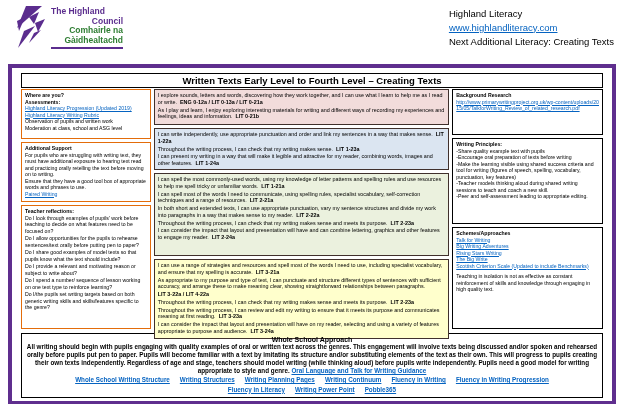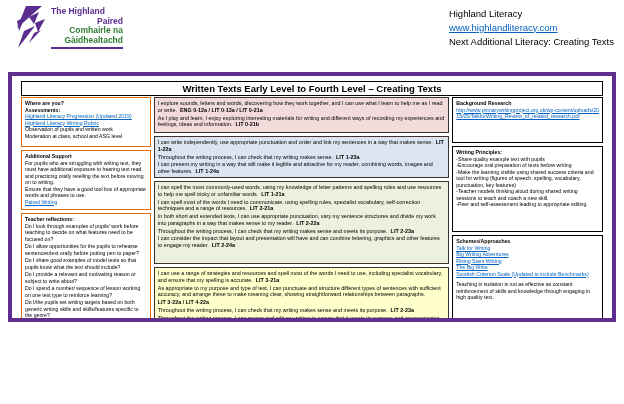--- a/index.html
+++ b/index.html
@@ -1,31 +1,31 @@
 <!DOCTYPE html>
 <html><head>
 <meta charset="utf-8">
 <style>
   * { margin:0; padding:0; box-sizing:border-box; }
   body { width:624px; height:404px; background:#fff; font-family:"Liberation Sans", sans-serif; color:#000; overflow:hidden; }
 
   
-  .header { height:72px; padding:5px 10px 0 12px; display:flex; justify-content:space-between;gap:24px; }
+  .header { height:64px; padding:5px 10px 0 12px; display:flex; justify-content:space-between;gap:24px; }
   .logo { display:flex; gap:5px; }
   .logo svg { width:34px; height:44px; }
   .logo-text { font-size:8.5px; font-weight:bold; line-height:1.12; padding-top:2px; }
   .logo-text .purple { color:#5B2D8E; }
   .logo-text .green { color:#2E7D32;text-align:right; }
   .logo-text .r { text-align:right; }
   .logo-rule { height:2px; background:#5B2D8E; margin-top:2px; width:72px; }
   .header-right { font-size:9.5px; font-weight:normal; line-height:1.45; padding-top:2px; }
   .header-right a { color:#0563C1; text-decoration:underline; }
 
   
-  .frame { margin:0 8px; border:4px solid #5F2E8E; height:250px; padding:5px 9px 3px 9px; overflow:hidden; }
+  .frame { margin:0 8px; border:4px solid #5F2E8E; height:341px; padding:5px 9px 3px 9px; overflow:hidden; }
 
   .table-title { border:1px solid #000; text-align:center; font-weight:bold; font-size:9.5px; padding:1px 0; margin-bottom:1px; }
 
   .columns { display:flex; gap:3px; align-items:stretch; height:240px; }
   .col { display:flex; flex-direction:column; gap:3px; }
   .col-left  { width:130px; }
   .col-mid   { width:296px; }
   .col-right { width:151px; }
 
   .cell { border:1px solid #000; padding:2px 3px; font-size:5.2px; line-height:1.25; background:#fff; }
@@ -66,21 +66,21 @@
         <polygon points="14,1 30,1 5,23"></polygon>
         <polygon points="17,12 27,7 22,19"></polygon>
         <polygon points="5,16 13,12 7,26"></polygon>
         <polygon points="23,18 33,14 26,27"></polygon>
         <polygon points="12,26 23,21 6,43"></polygon>
         <polygon points="22,28 29,25 17,38"></polygon>
       </g>
     </svg>
     <div class="logo-text">
       <div class="purple">The Highland</div>
-      <div class="purple r">Paired</div>
+      <div class="purple r">Council</div>
       <div class="green">Comhairle na</div>
       <div class="green">Gàidhealtachd</div>
       <div class="logo-rule"></div>
     </div>
   </div>
   <div class="header-right">
     <div>Highland Literacy</div>
     <div><a>www.highlandliteracy.com</a></div>
     <div>Next Additional Literacy: Creating Texts</div>
   </div>

